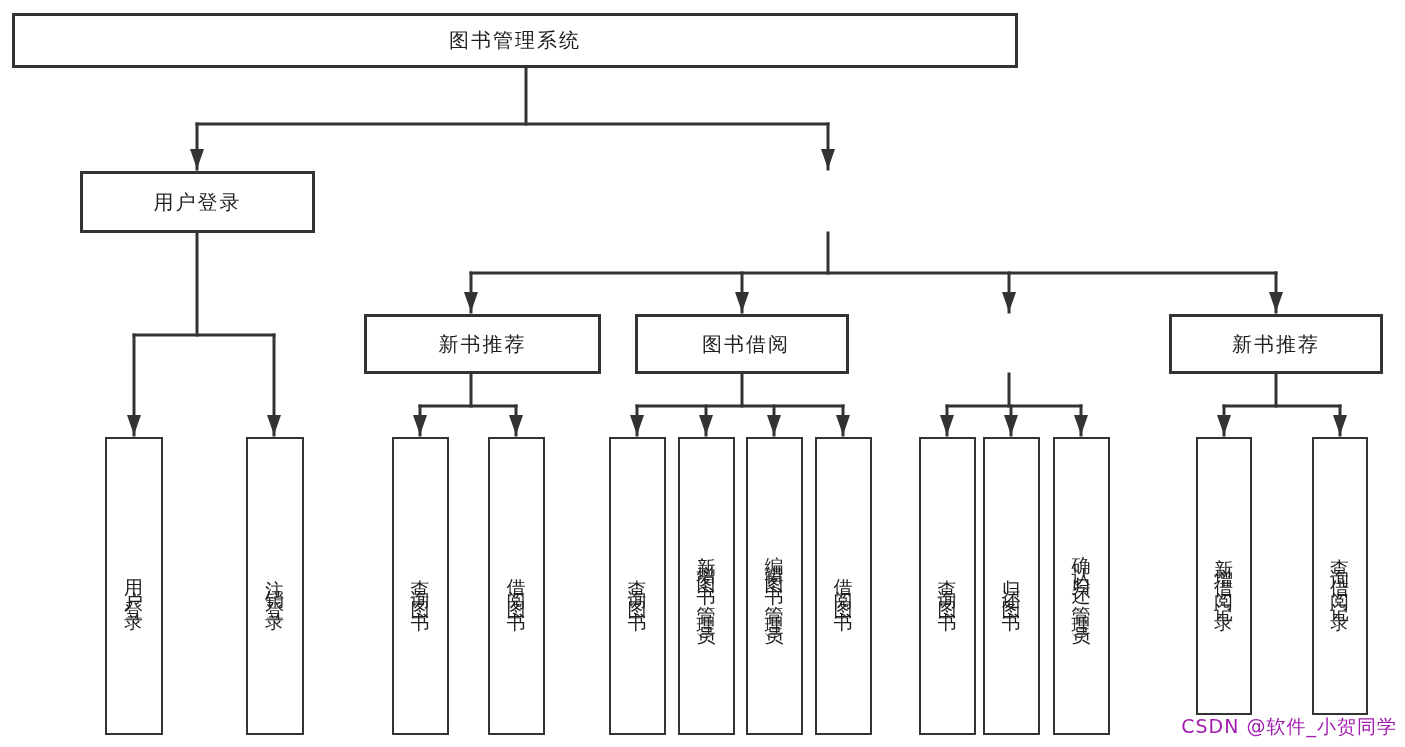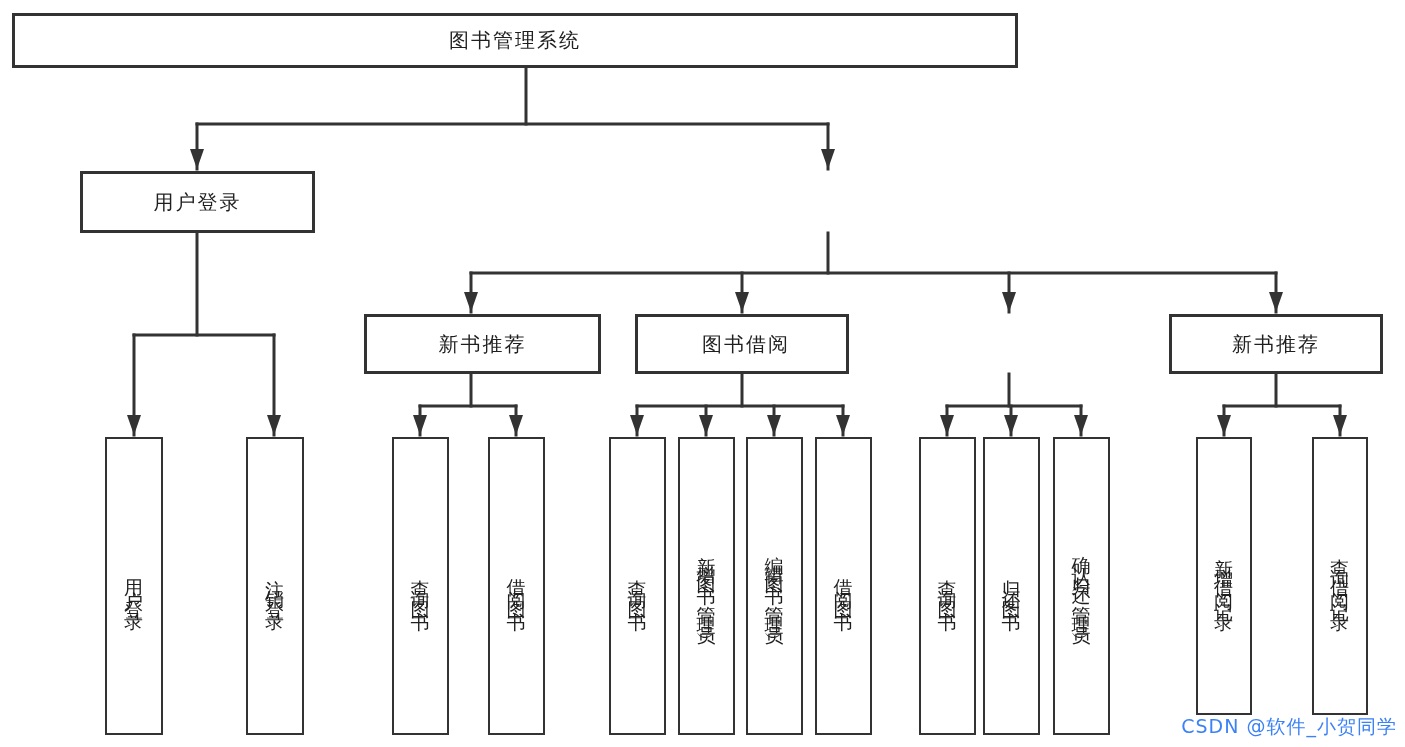--- a/index.html
+++ b/index.html
@@ -39,21 +39,21 @@
     text-orientation: mixed;
     letter-spacing: 11px;
     line-height: 1;
   }
   .watermark {
     position: absolute;
     top: 714px;
     right: 8px;
     font-size: 19px;
     letter-spacing: 1px;
-    color: #3b82f6;
+    color: #a21caf;
     white-space: nowrap;
   }
 </style>
 </head>
 <body>
 
 <div class="canvas">
 
   <svg class="connectors" viewBox="0 0 1405 747" xmlns="http://www.w3.org/2000/svg">
     <defs>

